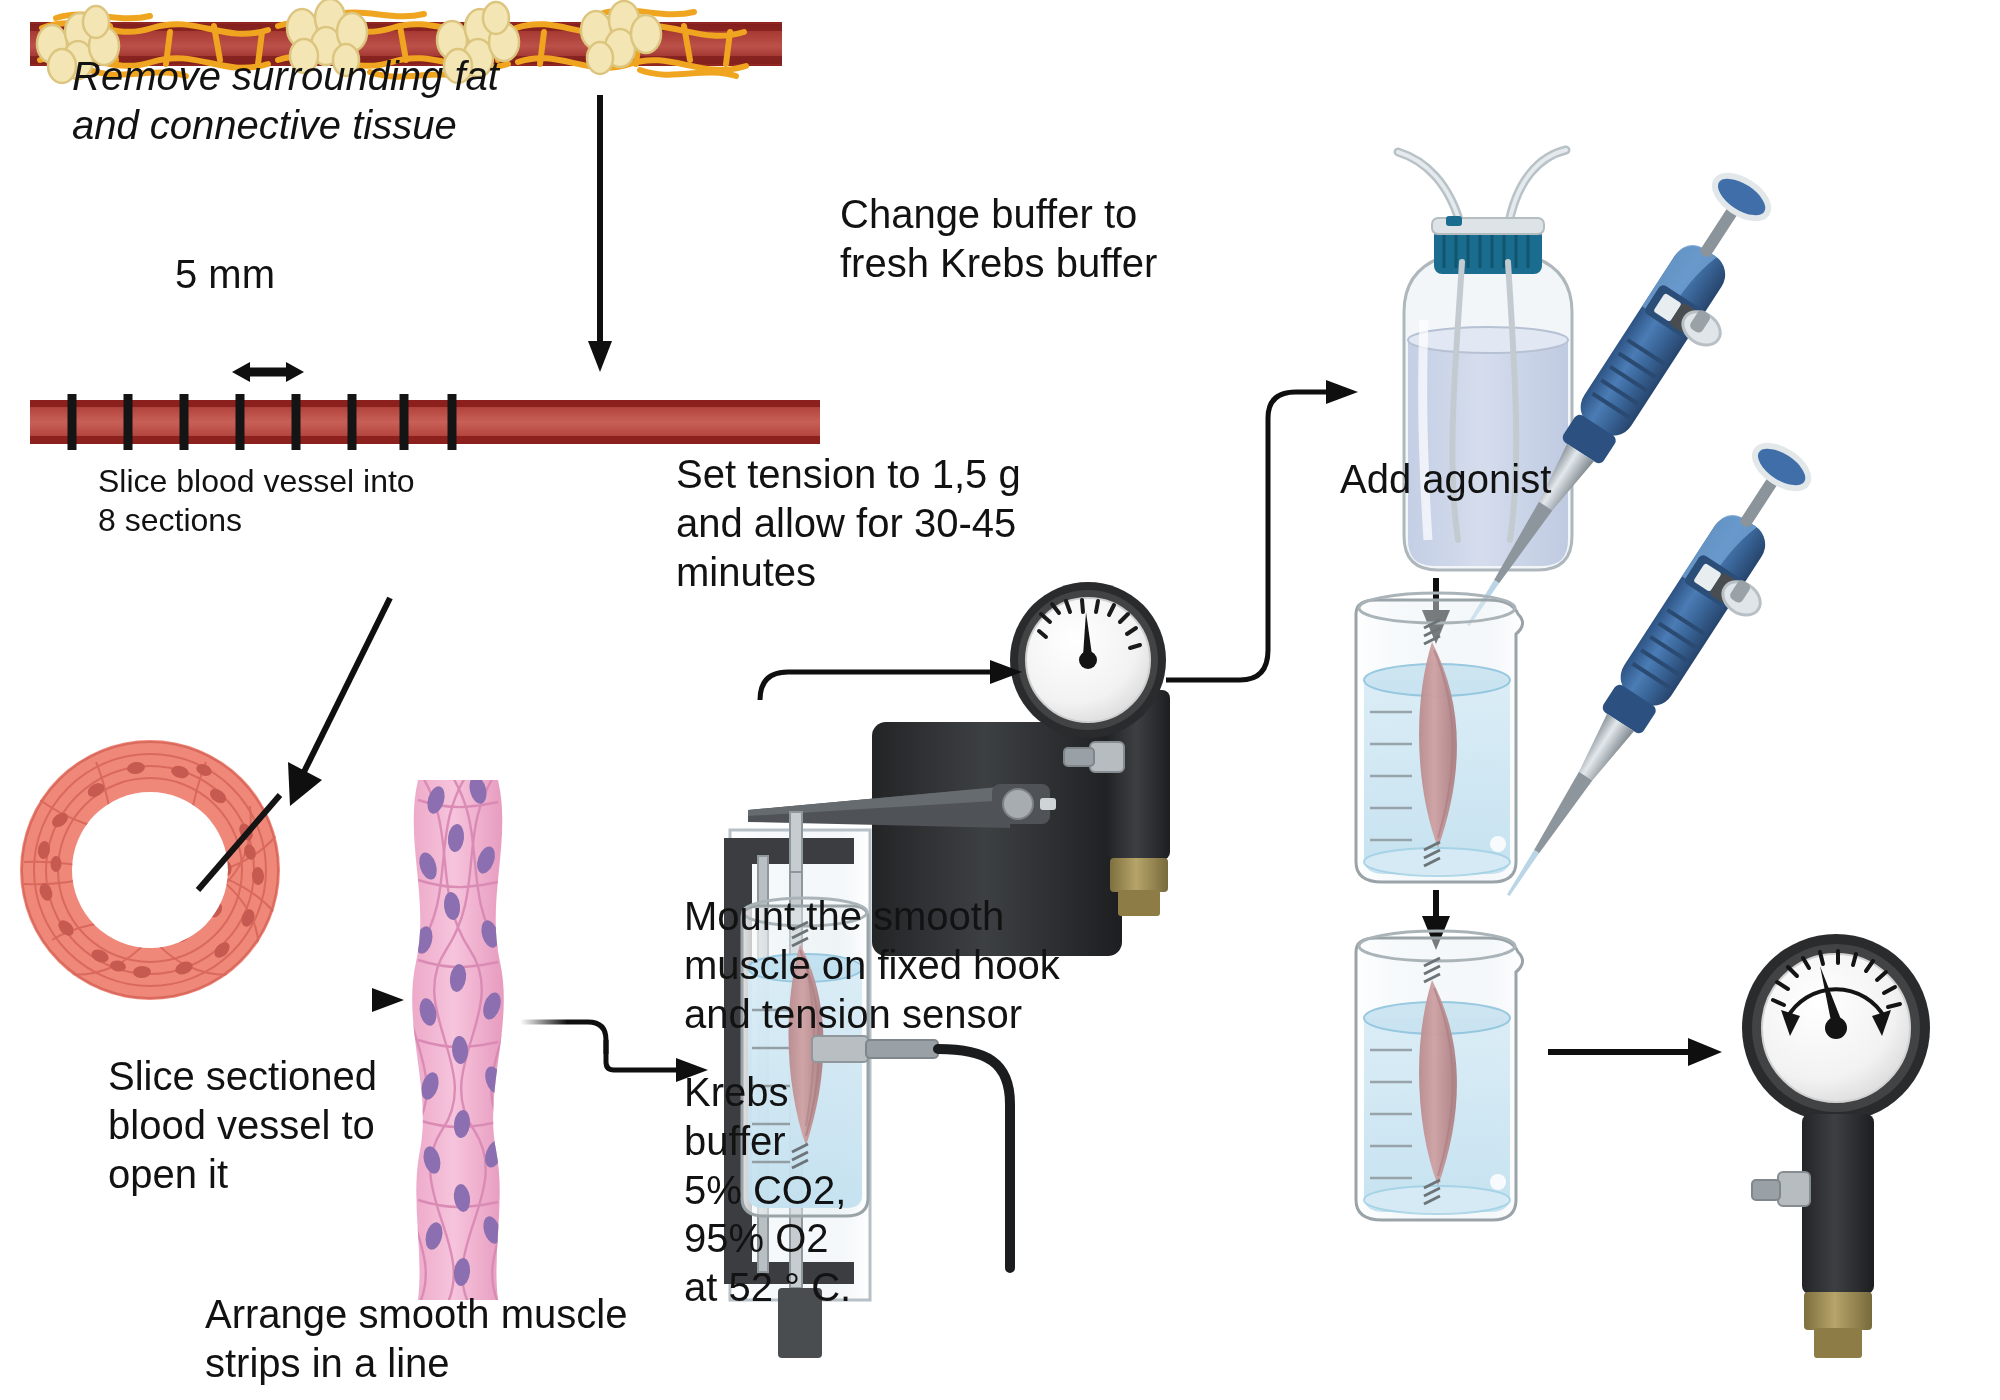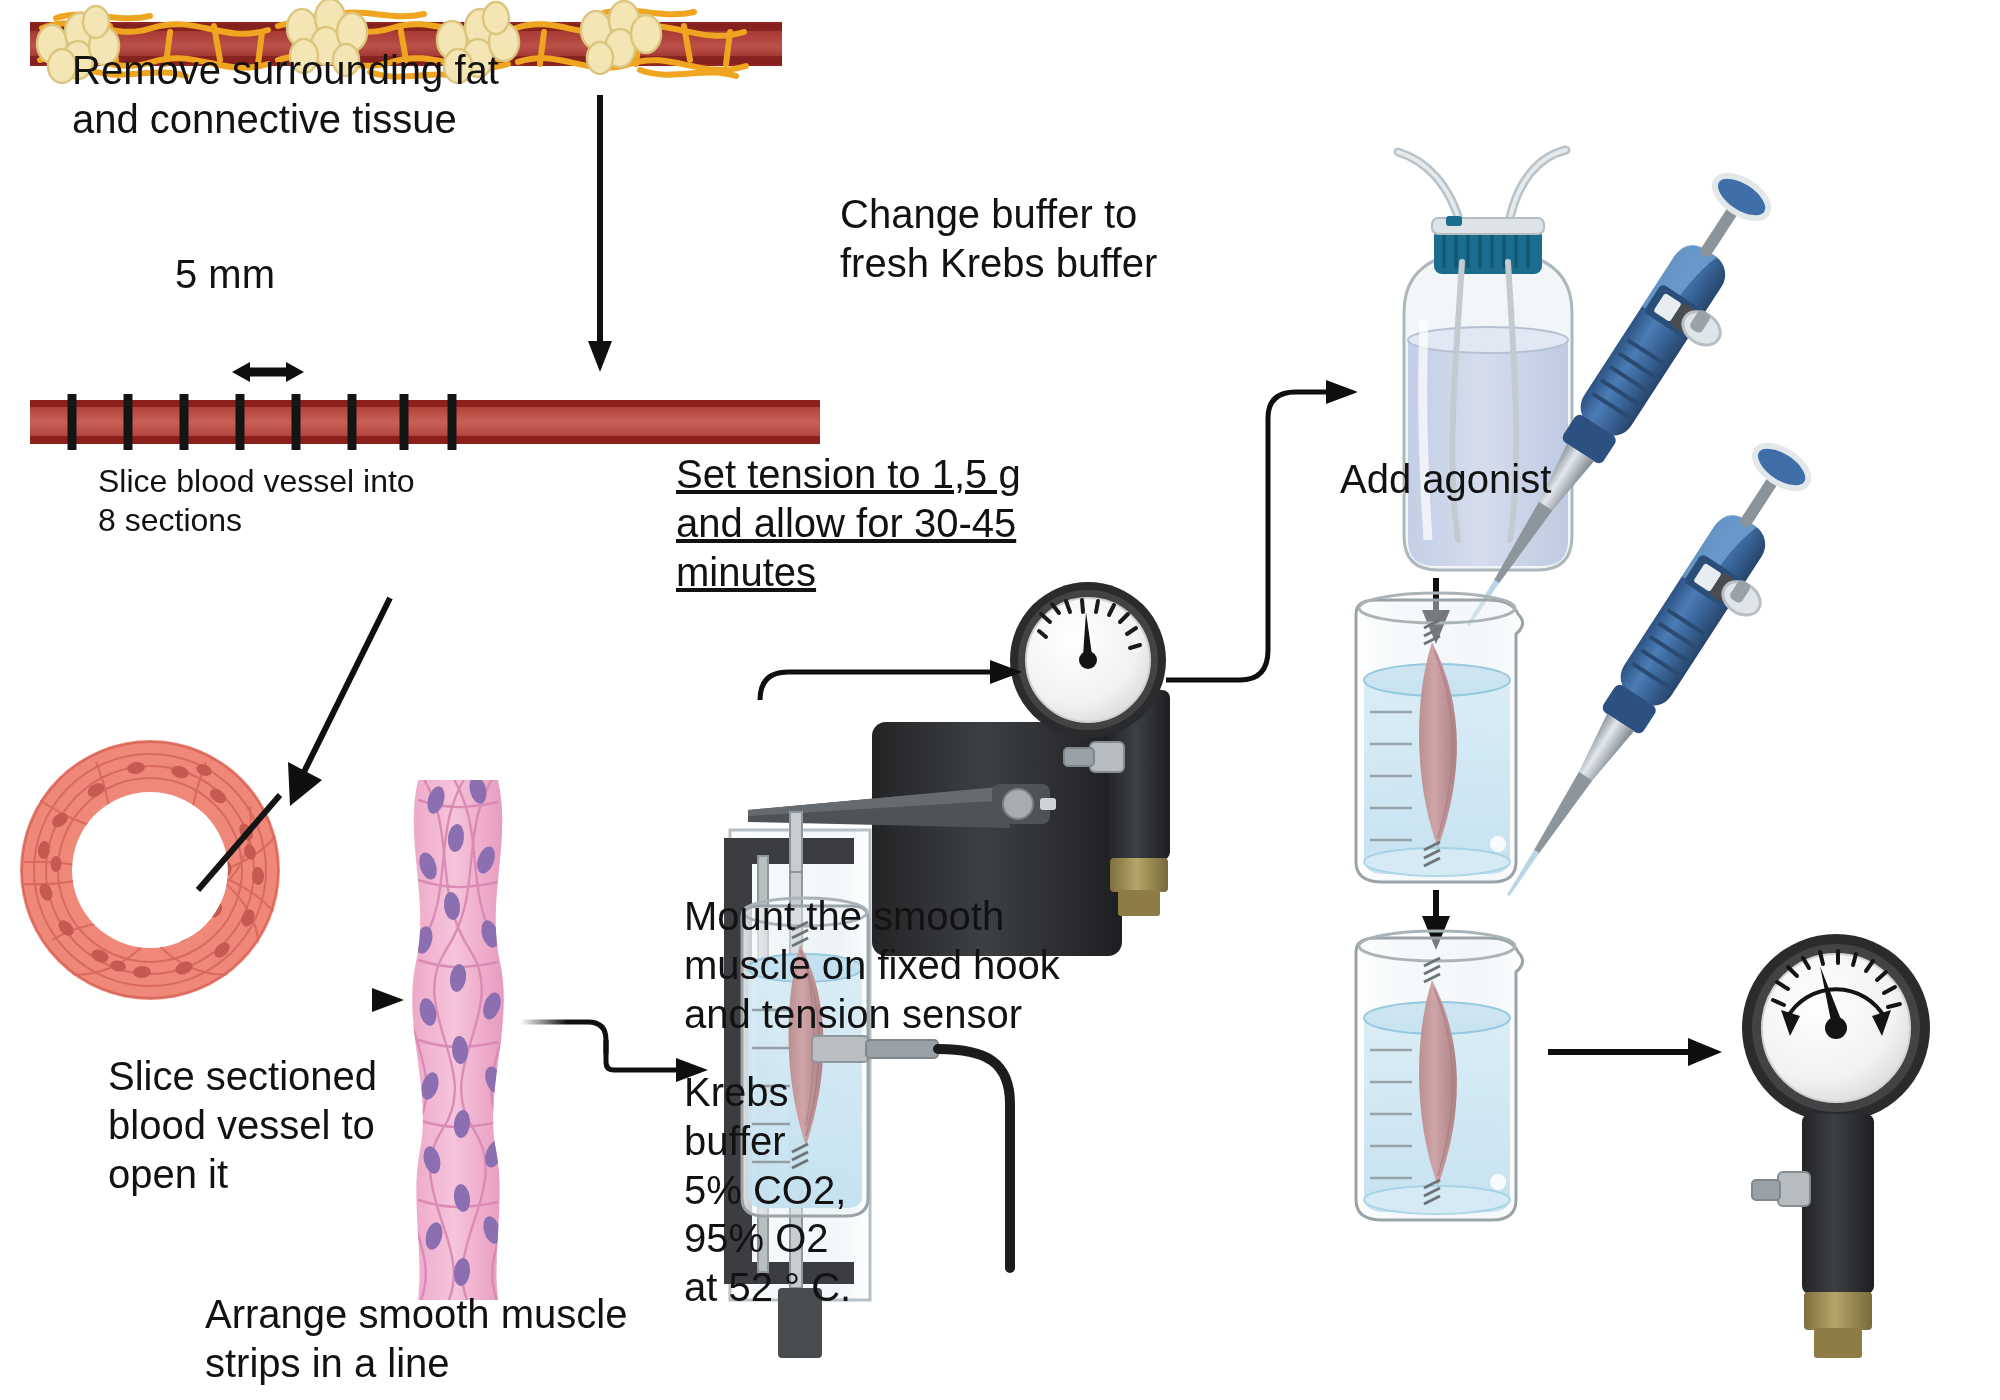--- a/index.html
+++ b/index.html
@@ -569,21 +569,21 @@
     <rect x="1802" y="1114" width="72" height="180" rx="8" fill="url(#gDark)"></rect>
     <rect x="1778" y="1172" width="32" height="34" rx="5" fill="#b6bcc0" stroke="#868d92" stroke-width="2"></rect>
     <rect x="1752" y="1180" width="28" height="20" rx="4" fill="#9aa1a6" stroke="#7f878c" stroke-width="2"></rect>
     <rect x="1804" y="1292" width="68" height="38" rx="4" fill="url(#gBrass)"></rect>
     <rect x="1814" y="1328" width="48" height="30" rx="3" fill="#8d7c46"></rect>
   </g>
 
 </svg>
 
 
-<div class="lbl t40" style="left:72px;  top:46px;">Remove surrounding fat
+<div class="lbl t40" style="left:72px;  top:52px;font-style:italic;">Remove surrounding fat
 and connective tissue</div>
 
 <div class="lbl t40" style="left:175px; top:250px;">5 mm</div>
 
 <div class="lbl t46" style="left:98px;  top:462px;">Slice blood vessel into
 8 sections</div>
 
 <div class="lbl t40" style="left:205px; top:1290px;">Arrange smooth muscle
 strips in a line</div>
 
@@ -594,21 +594,21 @@
 <div class="lbl t40" style="left:684px; top:892px;">Mount the smooth
 muscle on fixed hook
 and tension sensor</div>
 
 <div class="lbl t40" style="left:684px; top:1068px;">Krebs
 buffer
 5% CO2,
 95% O2
 at 52 ° C.</div>
 
-<div class="lbl t40" style="left:676px; top:450px;text-decoration:underline;">Set tension to 1,5 g
+<div class="lbl t40" style="left:676px; top:450px;">Set tension to 1,5 g
 and allow for 30-45
 minutes</div>
 
 <div class="lbl t40" style="left:840px; top:190px;">Change buffer to
 fresh Krebs buffer</div>
 
 
 <div class="lbl t40" style="left:1340px;top:455px;">Add agonist</div>
 
 

